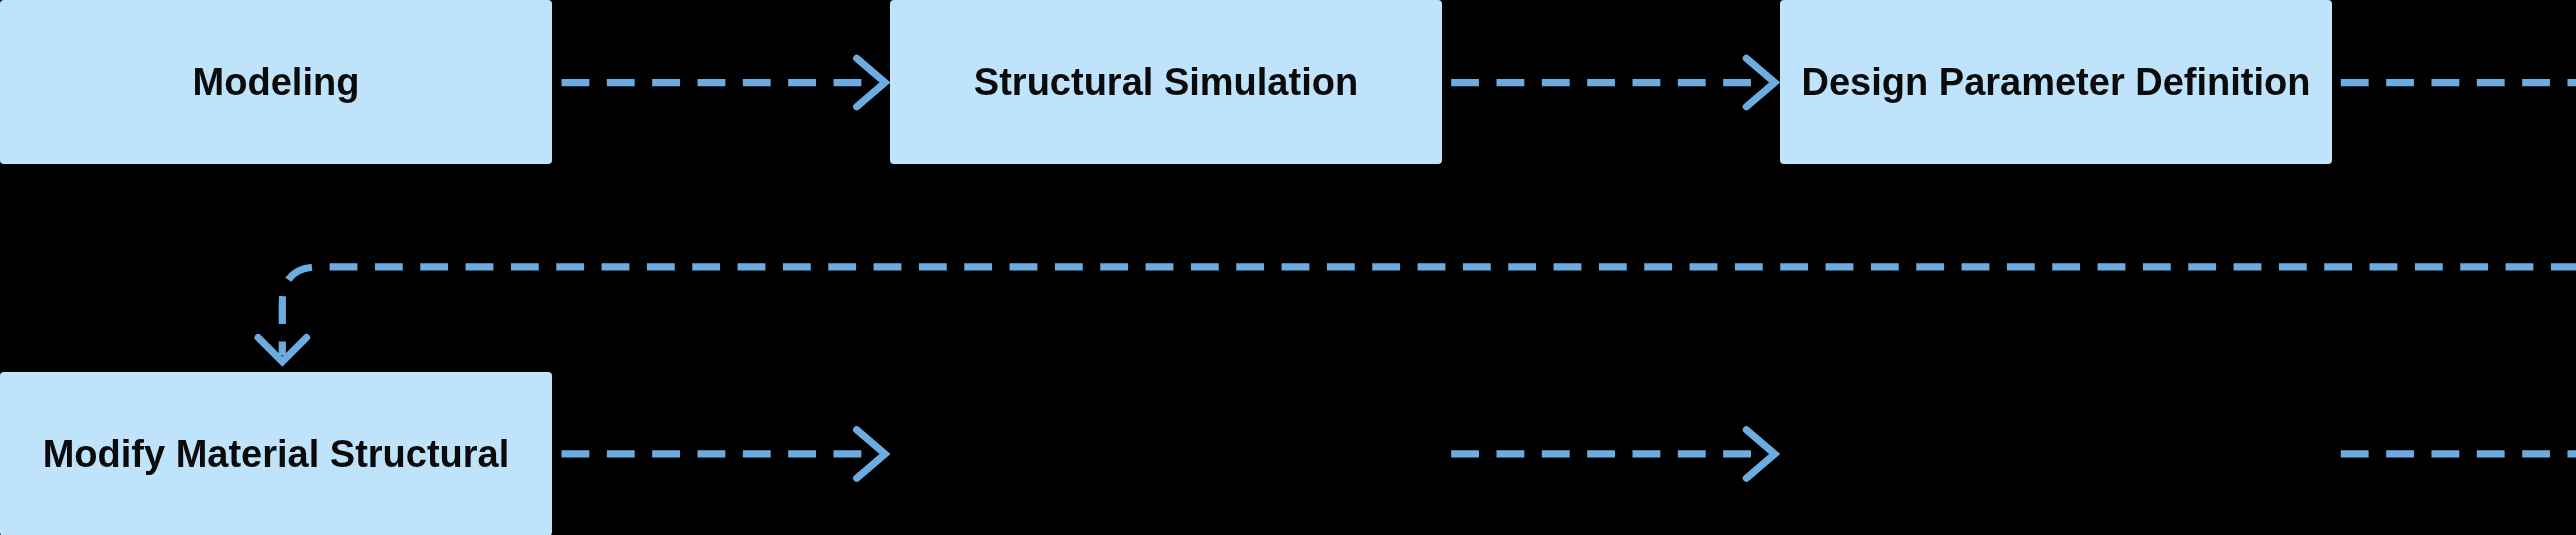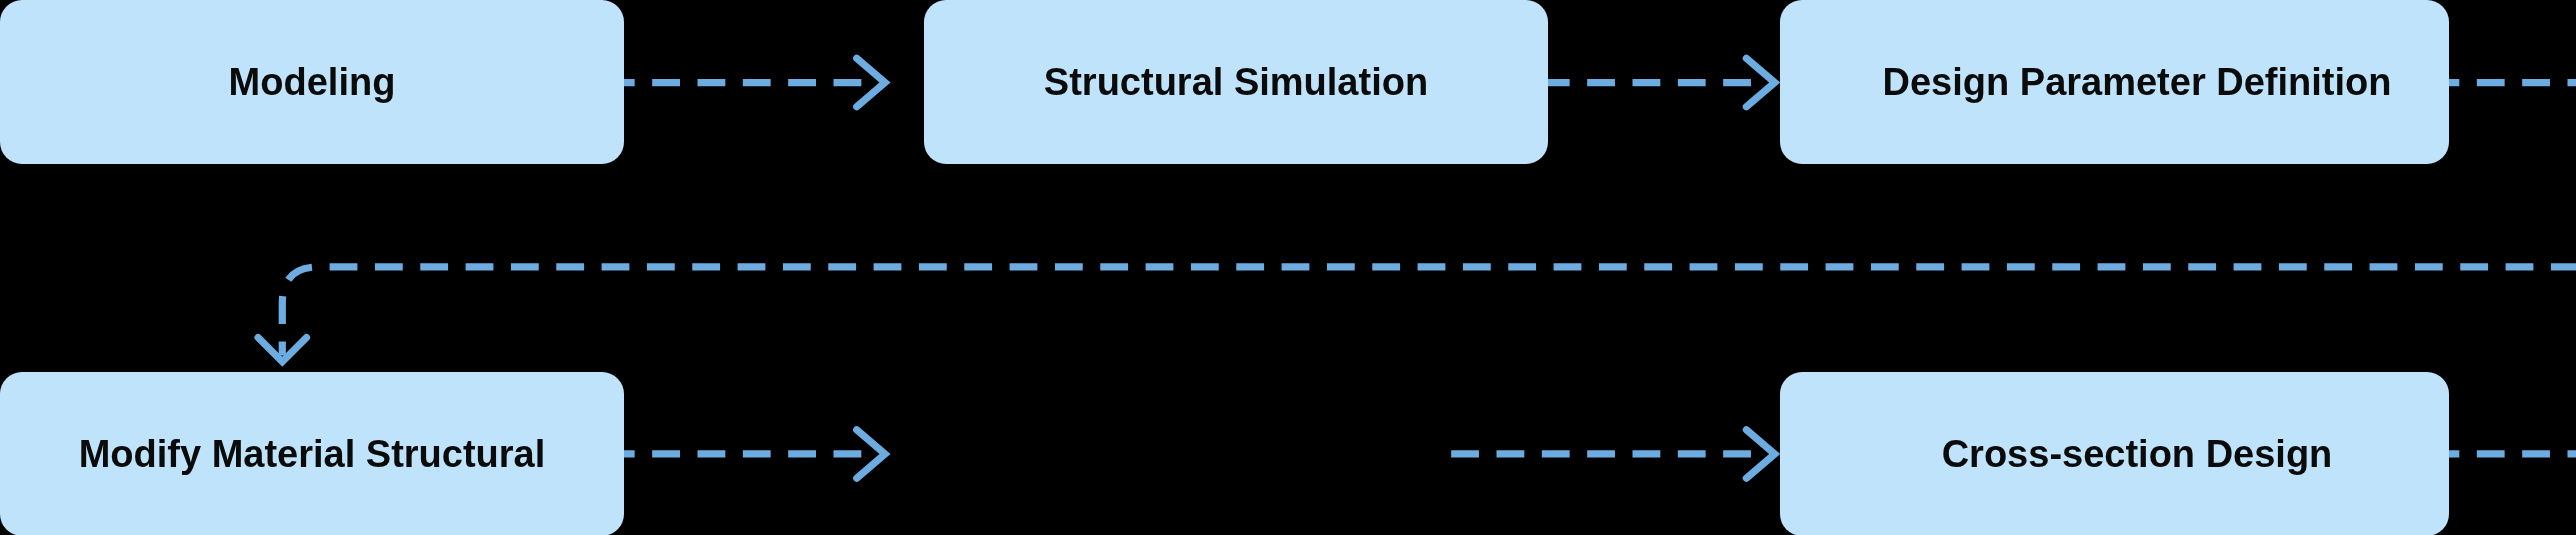--- a/index.html
+++ b/index.html
@@ -12,37 +12,37 @@
   body{
     width:3231px;height:536px;
     background:var(--background);
     position:relative;
     overflow:hidden;
     font-family:"Liberation Sans","DejaVu Sans",sans-serif;
   }
   .canvas{position:absolute;inset:0;}
   .node{
     position:absolute;
-    width:624px;height:164px;
+    width:552px;height:164px;
     background:var(--node-fill);
-    border-radius:22px;
+    border-radius:4px;
     display:flex;align-items:center;justify-content:center;text-align:center;
   }
   .node-label{
     font-size:38px;
     font-weight:700;
     color:var(--node-text);
     white-space:nowrap;
     letter-spacing:0px;
   }
   .r1{top:0px;}
   .r2{top:372px;}
   .c1{left:0px;}
-  .c2{left:924px;}
-  .c3{left:1780px;padding-left:45px;}
+  .c2{left:890px;}
+  .c3{left:1780px;}
   svg.connectors{position:absolute;left:0;top:0;pointer-events:none;}
   .dash{
     stroke:var(--connector);
     stroke-width:14;
     fill:none;
     stroke-dasharray:54 34;
     stroke-linecap:butt;
   }
   .chev{
     stroke:var(--connector);
@@ -97,18 +97,15 @@
   <div class="node r1 c2">
     <span class="node-label">Structural Simulation</span>
   </div>
   <div class="node r1 c3">
     <span class="node-label">Design Parameter Definition</span>
   </div>
 
   <div class="node r2 c1">
     <span class="node-label">Modify Material Structural</span>
   </div>
-  <div class="node r2 c3">
-    <span class="node-label">Cross-section Design</span>
-  </div>
 
 </div>
 
 
 </body></html>

